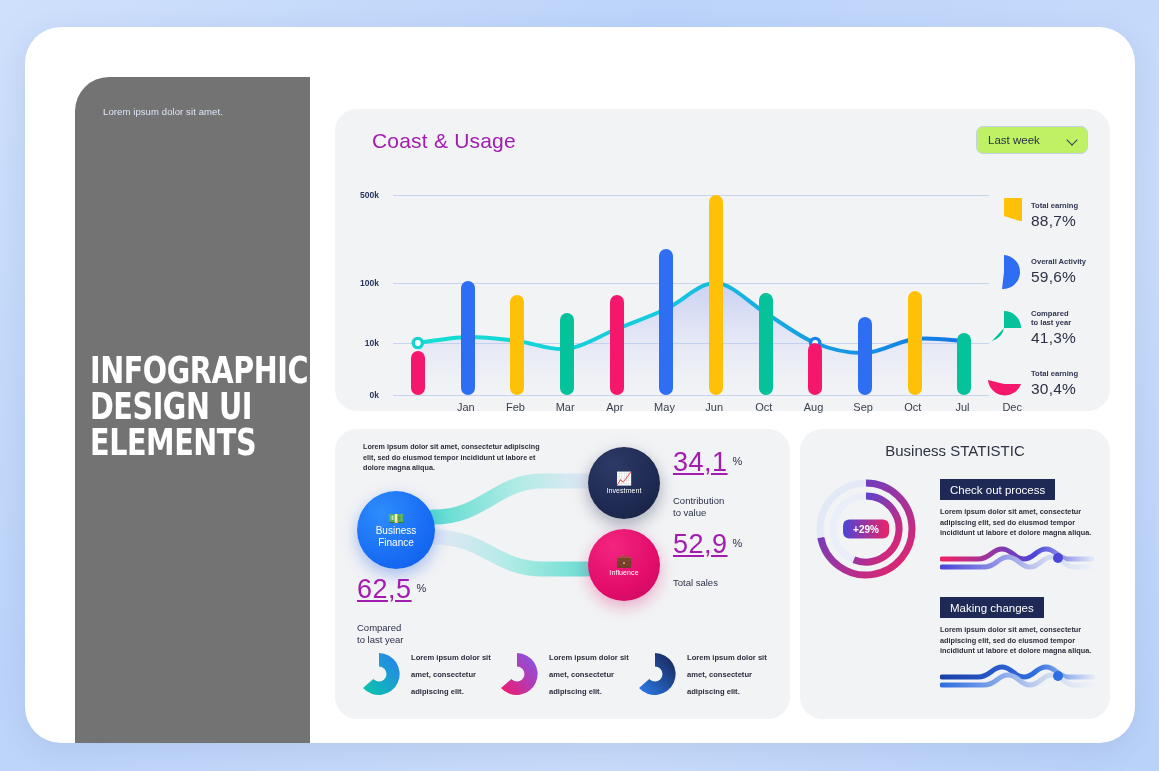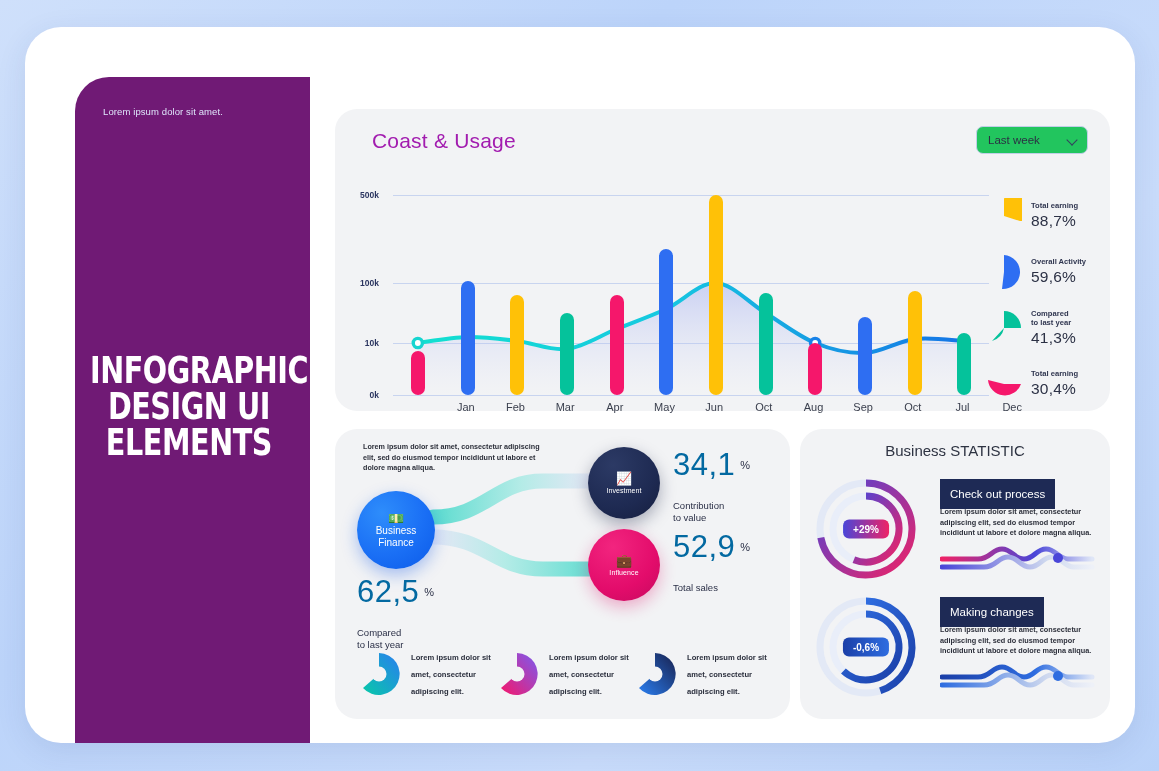--- a/index.html
+++ b/index.html
@@ -12,21 +12,21 @@
   
   #app-card {
     position:absolute; left:25px; top:27px; width:1110px; height:716px;
     background:#ffffff; border-radius:36px;
     box-shadow:0 8px 30px rgba(40,60,120,.10);
     overflow:hidden;
   }
   
   #sidebar {
     position:absolute; left:50px; top:50px; width:235px; height:670px;
-    background:#701a75; border-top-left-radius:34px;text-align:center;
+    background:#737373; border-top-left-radius:34px;
   }
   #sidebar .tagline {
     position:absolute; left:28px; top:29px;
     color:#dfe6fb; font-size:9.5px; letter-spacing:.1px;
   }
   #sidebar .bigtitle {
     position:absolute; left:15px; top:276px; width:230px;
     color:#ffffff; font-weight:bold; font-size:37px; line-height:36px;
     letter-spacing:-.5px; text-transform:uppercase;
     transform:scaleX(.86); transform-origin:left center;
@@ -38,21 +38,21 @@
   #main { position:absolute; left:285px; top:50px; width:825px; height:670px; }
 
   
   .panel { background:#f2f3f5; border-radius:22px; position:absolute; }
 
   
   #chart-panel { left:25px; top:32px; width:775px; height:302px; }
   #chart-title { position:absolute; left:37px; top:20px; font-size:21px; color:#a21caf; letter-spacing:.2px; }
   #range-select {
     position:absolute; right:22px; top:17px; width:112px; height:28px;
-    border:1px solid #c2cfe8; border-radius:7px; background:#22c55e;
+    border:1px solid #c2cfe8; border-radius:7px; background:#bef264;
     display:flex; align-items:center; justify-content:space-between;
     padding:0 9px 0 11px; cursor:pointer;
   }
   #range-select .lbl { font-size:11.5px; color:#2b3043; }
   #range-select .chev { width:11px; height:11px; position:relative; }
   #range-select .chev::after {
     content:""; position:absolute; left:1px; top:1px; width:7px; height:7px;
     border-right:1.6px solid #33405e; border-bottom:1.6px solid #33405e;
     transform:rotate(45deg);
   }
@@ -91,21 +91,21 @@
   #node-investment { left:253px; top:18px; width:72px; height:72px;
       background:radial-gradient(circle at 35% 25%,#2c3a65 0%,#1e2a52 60%,#151e3e 100%);
       box-shadow:0 6px 16px rgba(25,35,70,.35); }
   #node-influence { left:253px; top:100px; width:72px; height:72px;
       background:radial-gradient(circle at 35% 25%,#f2257f 0%,#e30c6b 60%,#c50a5e 100%);
       box-shadow:0 6px 16px rgba(220,20,105,.32); }
   .node .nlabel { font-size:7px; margin-top:2px; letter-spacing:.1px; }
   .node .nicon { font-size:13px; line-height:13px; }
 
   .stat-block { position:absolute; }
-  .stat-num { font-size:31px; color:#0369a1; letter-spacing:.5px; display:inline-block; }
+  .stat-num { font-size:27px; color:#a21caf; letter-spacing:.5px; display:inline-block;text-decoration:underline; }
   .stat-pct { font-size:11px; color:#2b3047; vertical-align:super; margin-left:5px; }
   .stat-cap { font-size:9.5px; color:#2b3047; line-height:12px; margin-top:17px; }
   #stat-business { left:22px; top:145px; }
   #stat-investment { left:338px; top:18px; }
   #stat-influence { left:338px; top:100px; }
 
   
   #mini-row { position:absolute; left:20px; bottom:14px; width:415px; height:62px; display:flex; }
   .mini { width:138px; display:flex; align-items:center; }
   .mini .ring { width:48px; height:48px; margin-right:8px; flex:none; }
@@ -118,21 +118,21 @@
   .stat-row { position:absolute; left:12px; width:286px; height:108px; }
   #stat-row-1 { top:46px; }
   #stat-row-2 { top:164px; }
   .big-ring { position:absolute; left:0; top:0; width:108px; height:108px; }
   .ring-badge {
     position:absolute; left:50%; top:50%; transform:translate(-50%,-50%);
     padding:4px 10px; border-radius:6px; color:#fff; font-size:10px; font-weight:bold;
   }
   .badge-pink { background:linear-gradient(90deg,#4a46d8 0%,#ee2266 100%); }
   .badge-blue { background:linear-gradient(90deg,#1b3fa8 0%,#2f6de0 100%); }
-  .row-head { position:absolute; left:128px; top:4px; height:30px; background:#1e2a55;
+  .row-head { position:absolute; left:128px; top:4px; height:21px; background:#1e2a55;
               display:flex; align-items:center; padding:0 10px; }
   .row-head span { color:#fff; font-size:11.5px; white-space:nowrap; }
   .row-body { position:absolute; left:128px; top:32px; width:158px;
               font-size:7.3px; line-height:10.5px; color:#2c2f3a; font-weight:bold; }
   .row-wave { position:absolute; left:128px; top:70px; width:155px; height:32px; }
 </style>
 </head>
 <body>
 
 <div id="app-card">
@@ -397,32 +397,20 @@
                   <stop offset="70%" stop-color="#cfd9ef"></stop>
                   <stop offset="100%" stop-color="#eef1f8"></stop>
                 </linearGradient>
               </defs>
               <path d="M2,14 L38,14 C50,14 52,4 62,4 C72,4 74,14 84,14 C94,14 96,4 106,4 C116,4 118,14 128,14 L152,14" fill="none" stroke="url(#wg0)" stroke-width="5" stroke-linecap="round"></path>
               <path d="M2,22 L44,22 C56,22 58,12 68,12 C78,12 80,22 90,22 C100,22 102,12 112,12 C122,12 124,22 134,22 L152,22" fill="none" stroke="url(#wg0b)" stroke-width="5" stroke-linecap="round"></path>
               <circle cx="118" cy="13" r="5" fill="#4a46d8"></circle>
             </svg></div>
         </div>
       <div class="stat-row" id="stat-row-2">
-          <div class="big-ring"><svg width="108" height="108" viewBox="0 0 108 108">
-              <defs>
-                <linearGradient id="rg1" x1="0" y1="0" x2="1" y2="1">
-                  <stop offset="0%" stop-color="#2f6de0"></stop>
-                  <stop offset="100%" stop-color="#1b3fa8"></stop>
-                </linearGradient>
-              </defs>
-              <circle cx="54" cy="54" r="46" fill="none" stroke="#e3e9f6" stroke-width="7"></circle>
-              <circle cx="54" cy="54" r="33" fill="none" stroke="#e9eef9" stroke-width="7"></circle>
-              <path d="M54,8 A46,46 0 0,1 68.21478174124758,97.74859974957707" fill="none" stroke="url(#rg1)" stroke-width="7" stroke-linecap="butt"></path>
-              <path d="M54,21 A33,33 0 1,1 31.40994550435327,78.05596470490659" fill="none" stroke="url(#rg1)" stroke-width="7" stroke-linecap="butt"></path>
-            </svg><div class="ring-badge badge-blue">-0,6%</div></div>
           <div class="row-head">
             <span>Making changes</span>
           </div>
           <div class="row-body">Lorem ipsum dolor sit amet, consectetur adipiscing elit, sed do eiusmod tempor incididunt ut labore et dolore magna aliqua.</div>
           <div class="row-wave"><svg width="155" height="32" viewBox="0 0 155 32">
               <defs>
                 <linearGradient id="wg1" x1="0" y1="0" x2="1" y2="0">
                   <stop offset="0%" stop-color="#1b3fa8"></stop>
                   <stop offset="62%" stop-color="#2f6de0"></stop>
                   <stop offset="100%" stop-color="#dfe6f7"></stop>

